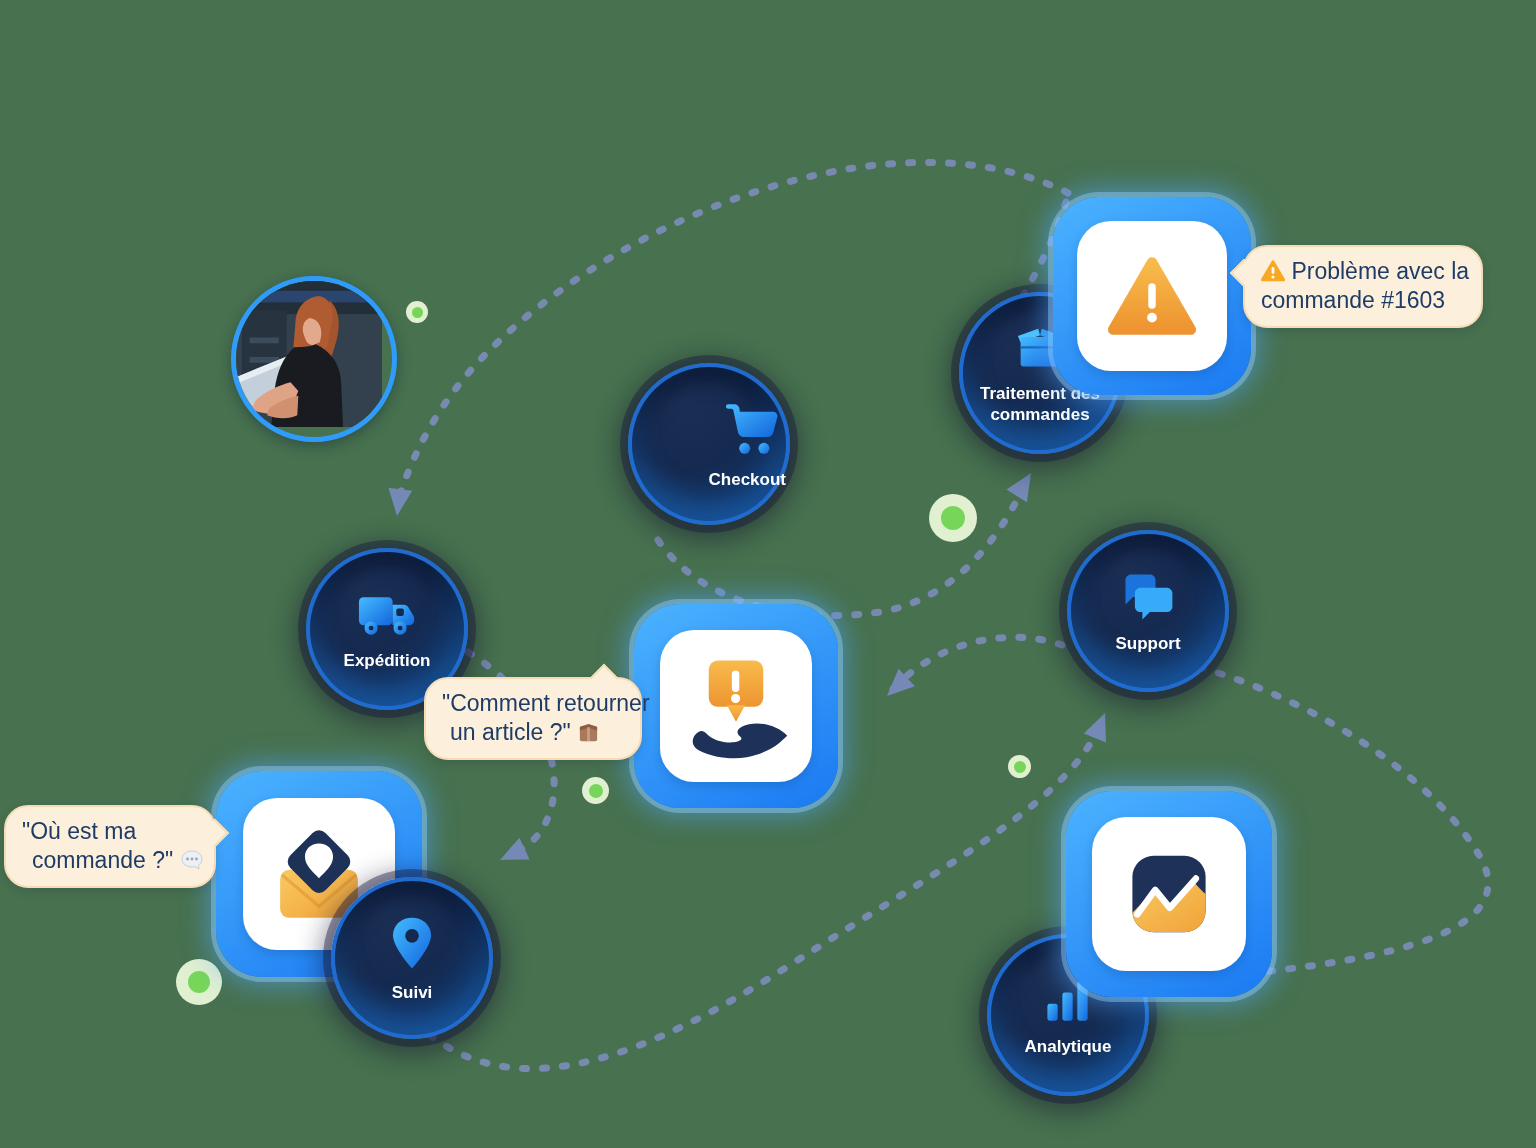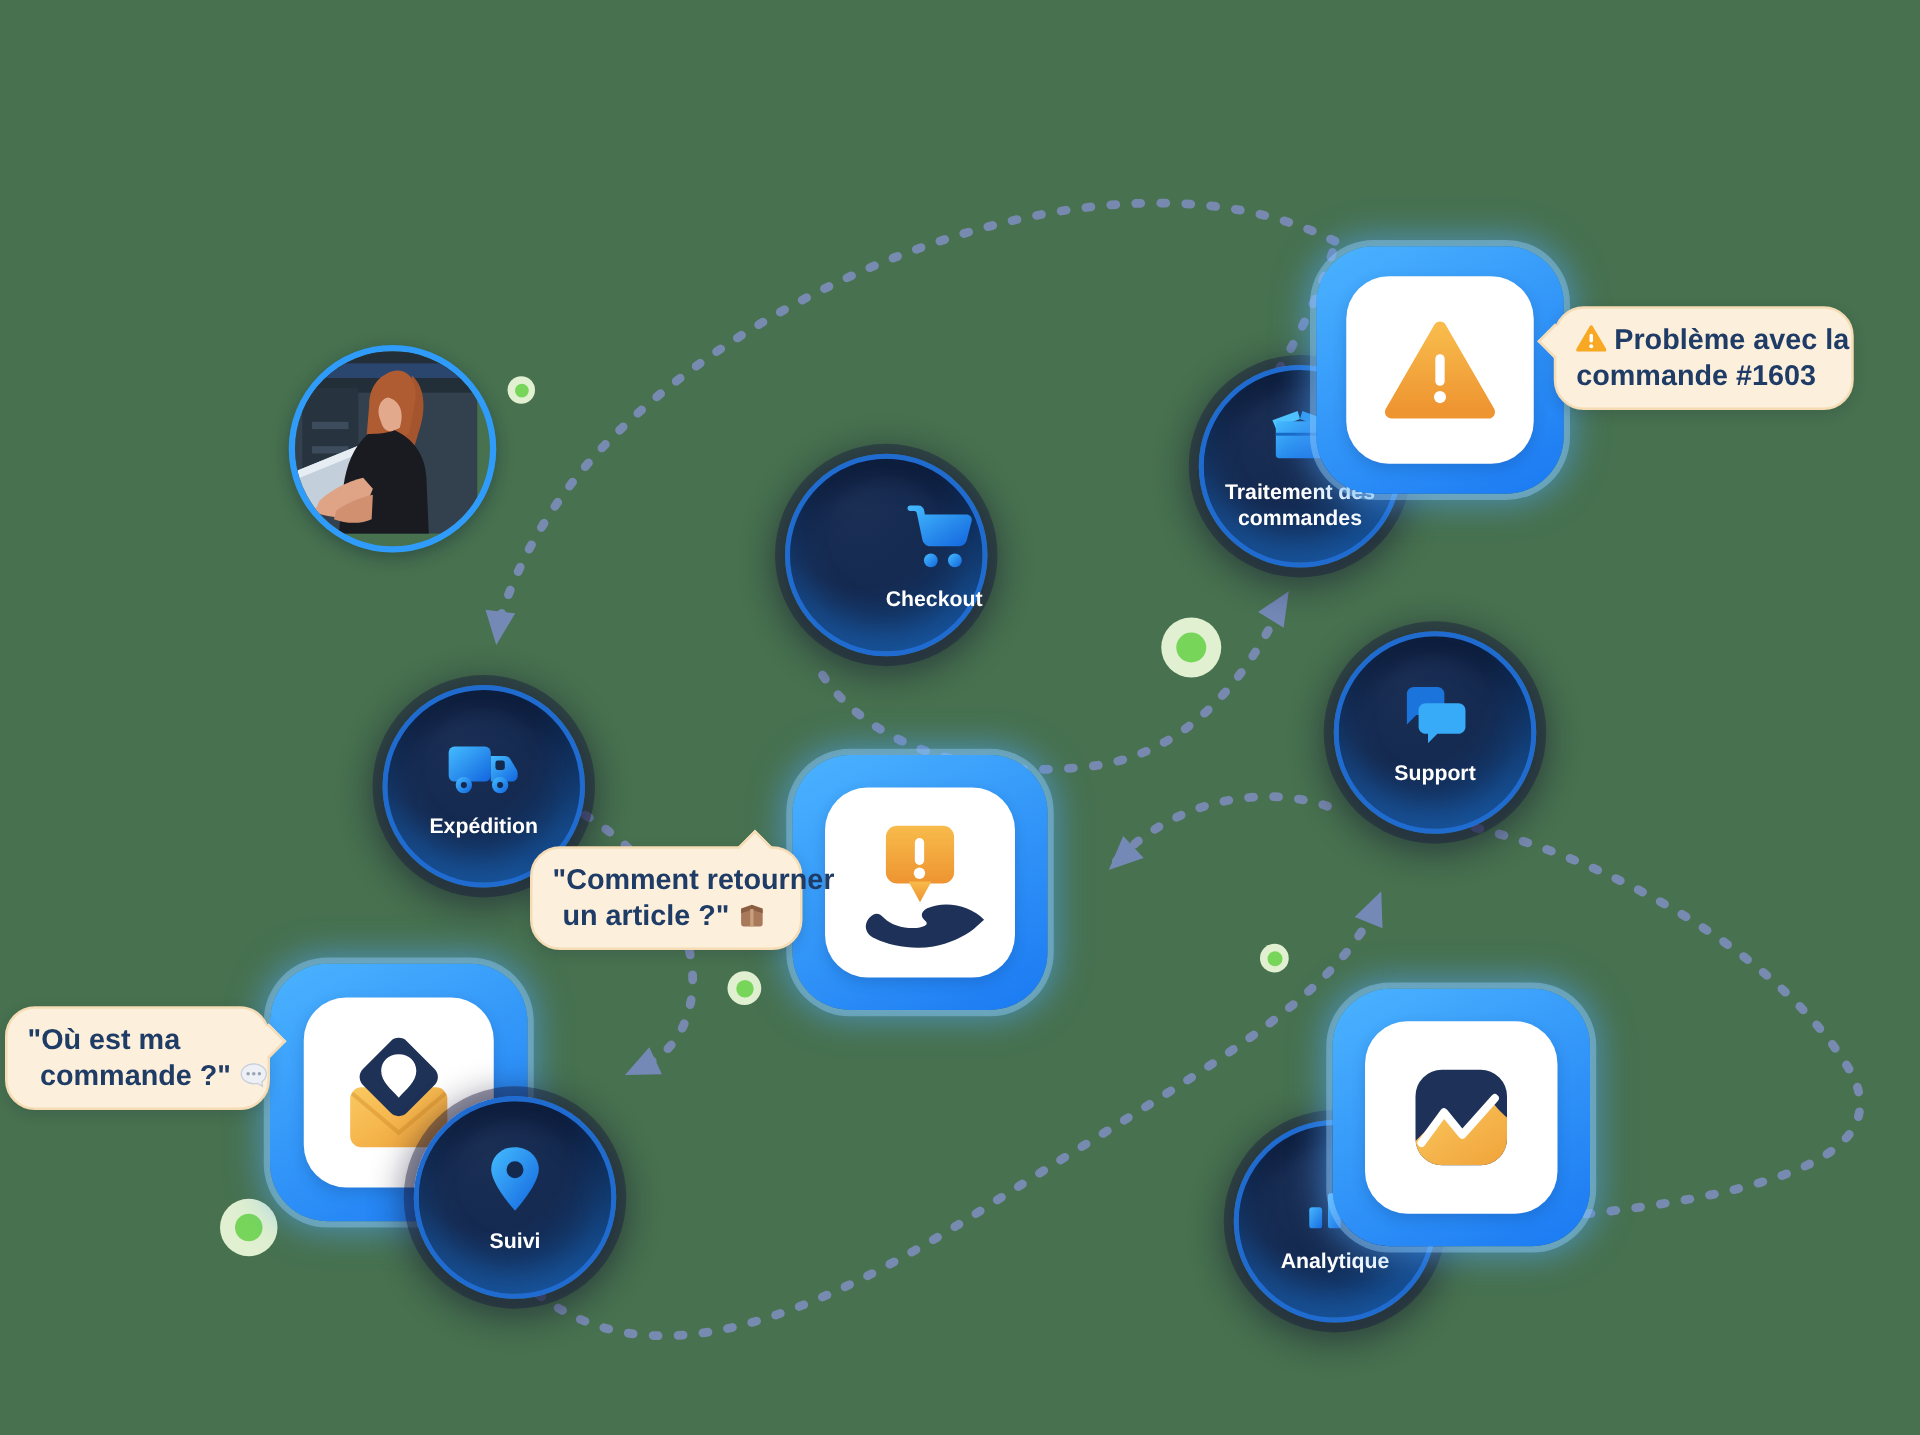--- a/index.html
+++ b/index.html
@@ -34,21 +34,21 @@
         box-shadow:0 4px 10px rgba(10,40,90,.18);}
 
   
   #persona{position:absolute;left:231px;top:276px;width:156px;height:156px;border-radius:50%;
            border:5px solid #2f9cfb;overflow:hidden;z-index:20;box-shadow:0 4px 14px rgba(10,20,50,.35);}
 
   
   .bubble{position:absolute;box-sizing:border-box;background:#FCEFDC;border:2px solid #F5DCB4;
           border-radius:24px;padding:10px 16px;color:#1E3C66;font-size:23px;line-height:1.28;
           z-index:50;box-shadow:0 3px 10px rgba(30,40,60,.18);}
-  .bubble .bline{display:block;white-space:nowrap;font-weight:bold;}
+  .bubble .bline{display:block;white-space:nowrap;}
   .bubble .tail{position:absolute;width:18px;height:18px;background:#FCEFDC;transform:rotate(45deg);}
   .tail.left{left:-11px;top:16px;border-left:2px solid #F5DCB4;border-bottom:2px solid #F5DCB4;}
   .tail.right{right:-11px;top:16px;border-right:2px solid #F5DCB4;border-top:2px solid #F5DCB4;}
   .tail.up{top:-11px;right:26px;border-top:2px solid #F5DCB4;border-left:2px solid #F5DCB4;}
   .emo{display:inline-block;vertical-align:-4px;}
 </style>
 </head>
 <body>
 
 <div id="stage">
@@ -150,38 +150,38 @@
       <path d="M42 20 h12 c2 0 3.8 1 4.8 2.8 l5.4 9 c0.5 0.9 0.8 1.9 0.8 3 V37 c0 2.8 -2.2 5 -5 5 H42 z" fill="url(#iconBlue)"></path>
       <rect x="46" y="24" width="8" height="8" rx="2" fill="#14294e"></rect>
       <circle cx="19" cy="45" r="7" fill="url(#iconBlue)"></circle>
         <circle cx="19" cy="45" r="2.6" fill="#14294e"></circle>
       <circle cx="50" cy="45" r="7" fill="url(#iconBlue)"></circle>
         <circle cx="50" cy="45" r="2.6" fill="#14294e"></circle>
     </svg>
     <div class="nlabel">Expédition</div>
   </div>
 
-  <div class="node" style="left:1067px;top:505px;">
+  <div class="node" style="left:1067px;top:530px;">
     <svg class="nicon" width="64" height="60" viewBox="0 0 68 64">
       <path d="M8 10 h26 c3.3 0 6 2.7 6 6 v12 c0 3.3 -2.7 6 -6 6 H16 l-8 8 V16 c0 -3.3 2.7 -6 6 -6 z" transform="translate(2,-2)" fill="#1B74DC"></path>
       <path d="M26 22 h28 c3.3 0 6 2.7 6 6 v14 c0 3.3 -2.7 6 -6 6 h-18 l-8 8 v-8 h-2 c-3.3 0 -6 -2.7 -6 -6 V28 c0 -3.3 2.7 -6 6 -6 z" fill="#38ABF8"></path>
     </svg>
     <div class="nlabel">Support</div>
   </div>
 
 
   <div class="node z-top" style="left:331px;top:877px;">
     <svg class="nicon" width="58" height="64" viewBox="0 0 64 70">
       <path d="M32 6 c-12 0 -21 8.6 -21 19.4 C11 39 32 62 32 62 s21 -23 21 -36.6 C53 14.6 44 6 32 6 z" fill="url(#iconBlue)"></path>
       <circle cx="32" cy="26" r="7.5" fill="#14294e"></circle>
     </svg>
     <div class="nlabel">Suivi</div>
   </div>
 
-  <div class="node" style="left:987px;top:896px;">
+  <div class="node" style="left:987px;top:934px;">
     <svg class="nicon" width="60" height="58" viewBox="0 0 64 62">
       <rect x="10" y="34" width="11" height="18" rx="2.5" fill="url(#iconBlue)"></rect>
       <rect x="26" y="22" width="11" height="30" rx="2.5" fill="url(#iconBlue)"></rect>
       <rect x="42" y="10" width="11" height="42" rx="2.5" fill="url(#iconBlue)"></rect>
     </svg>
     <div class="nlabel">Analytique</div>
   </div>
 
   <div class="card" style="left:1053px;top:197px;padding:24px;">
     <div class="card-inner" style="width:150px;height:150px;">

